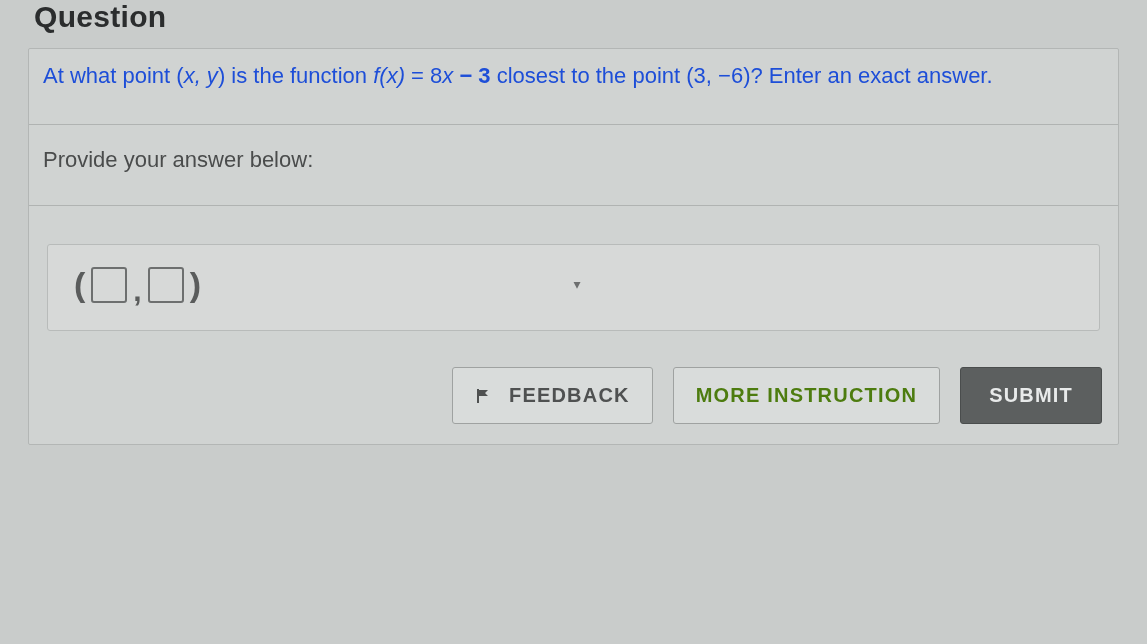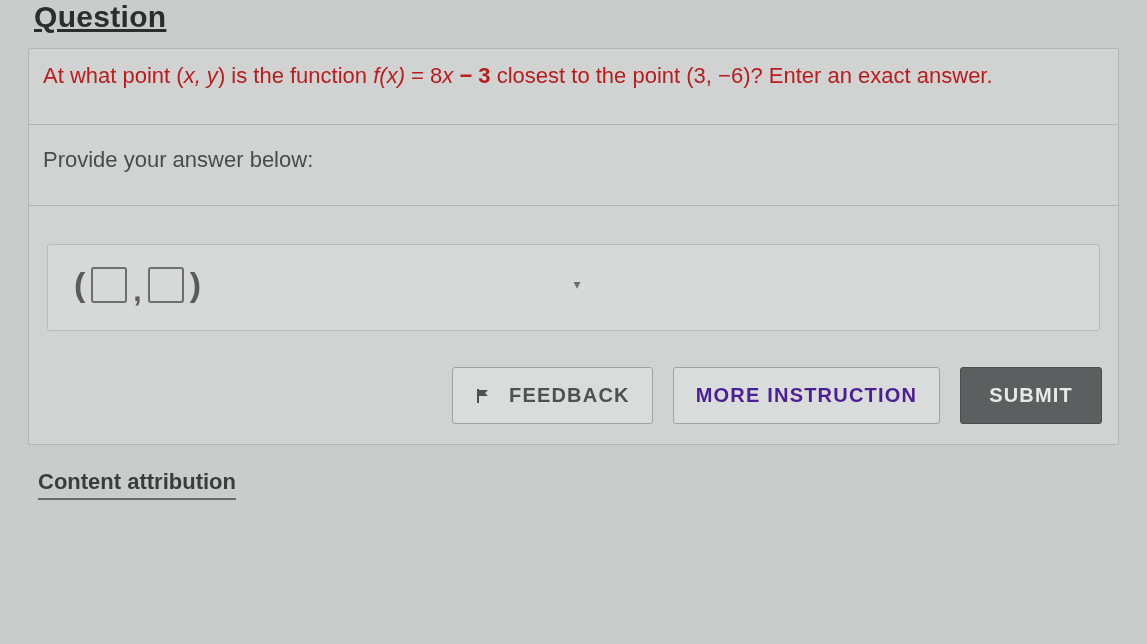--- a/index.html
+++ b/index.html
@@ -13,31 +13,30 @@
   }
   .page {
     padding: 0 28px 0 28px;
   }
   .heading {
     font-size: 30px;
     font-weight: 700;
     color: #2b2d2e;
     padding: 0 0 14px 6px;
     letter-spacing: 0.3px;
-    text-decoration: underline;
   }
   .card {
     background: #d0d3d2;
     border: 1px solid #b3b6b5;
     border-radius: 2px;
     padding: 0;
   }
   .question-text {
     font-size: 22px;
-    color: #b91c1c;
+    color: #1d4ed8;
     padding: 10px 14px 32px 14px;
     border-bottom: 1px solid #b0b3b2;
     line-height: 1.5;
   }
   .question-text .var { font-style: italic; }
   .question-text .fn  { font-style: italic; }
   .minus { font-weight: 600; }
   .instruction {
     font-size: 22px;
     color: #4a4c4c;
@@ -99,21 +98,21 @@
     gap: 18px;
   }
   .btn-secondary {
     background: #d9dcdb;
     border: 1px solid #9fa2a1;
     color: #4f5151;
   }
   .btn-tertiary {
     background: #d9dcdb;
     border: 1px solid #9fa2a1;
-    color: #4c1d95;
+    color: #4d7c0f;
   }
   .btn-primary {
     background: #5c5f5f;
     border: 1px solid #4a4d4d;
     color: #e8eaea;
     padding: 16px 28px;
     align-items: center;
   }
   .flag-icon {
     width: 16px;
@@ -179,17 +178,16 @@
       <button class="btn btn-tertiary">
         <span>MORE INSTRUCTION</span>
       </button>
       <button class="btn btn-primary">
         <span>SUBMIT</span>
       </button>
     </div>
 
   </div>
 
-  <a class="attribution">Content attribution</a>
 
 </div>
 
 <span class="caret">▾</span>
 
 </body></html>

